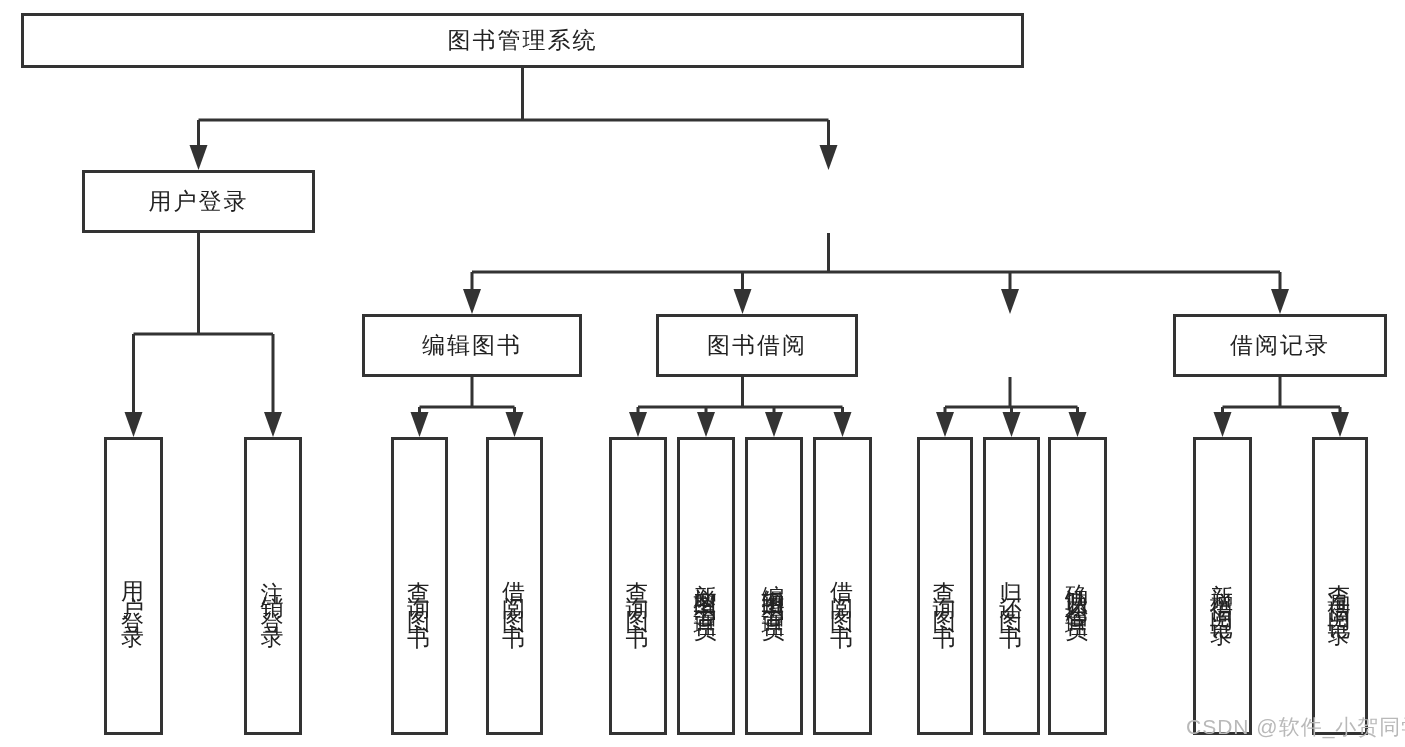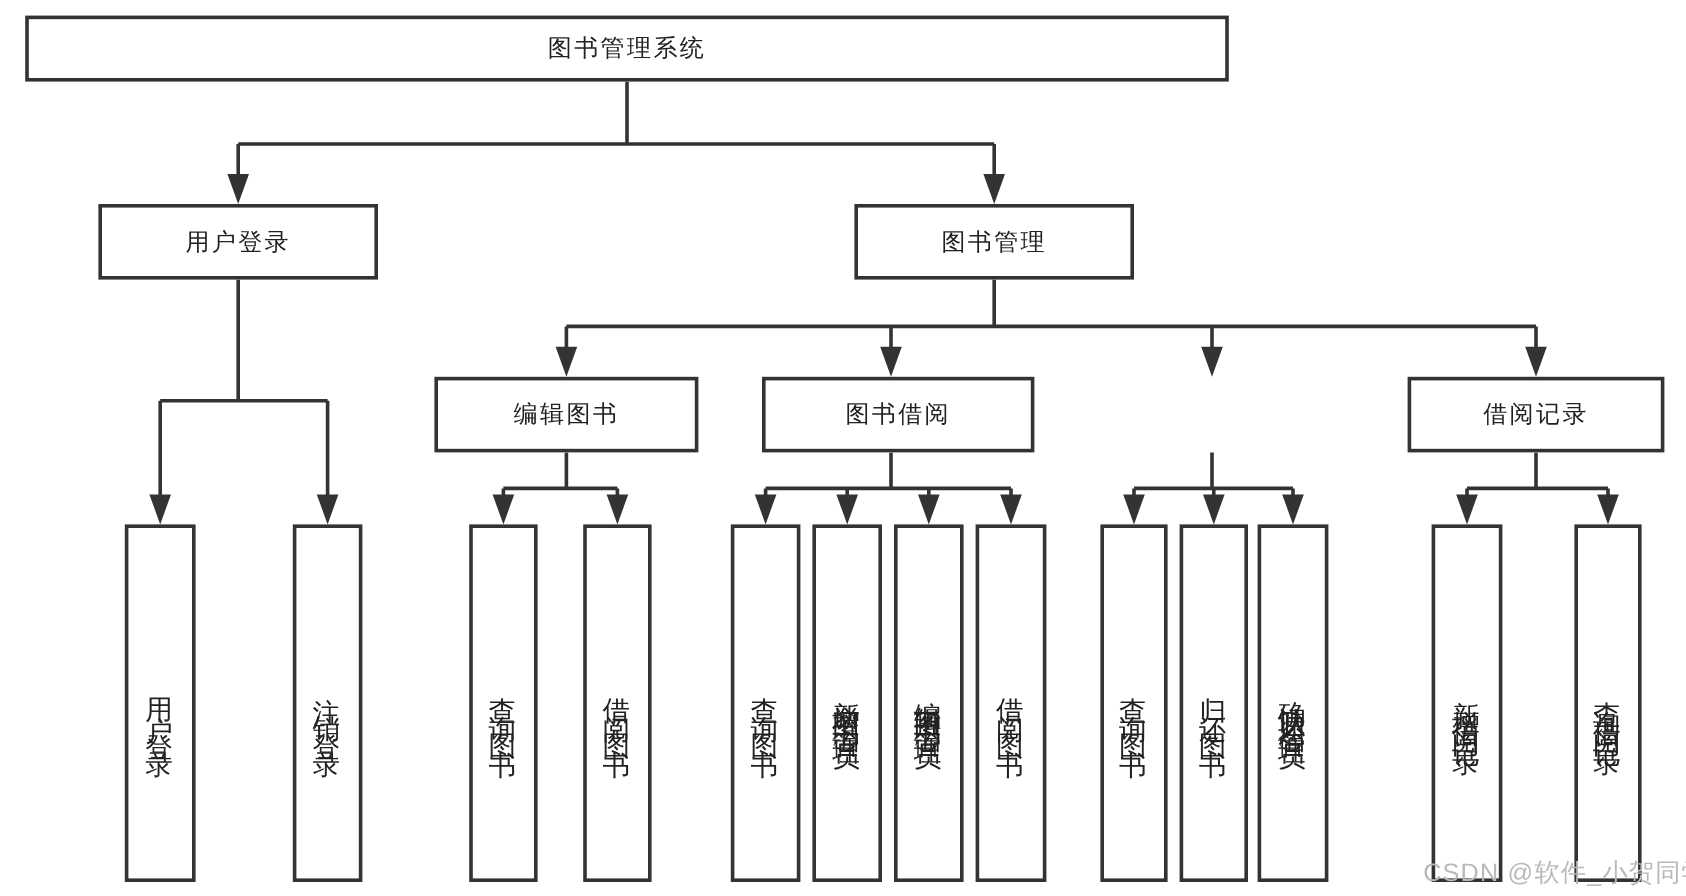--- a/index.html
+++ b/index.html
@@ -15,21 +15,21 @@
     position:absolute;
     box-sizing:border-box;
     border:3px solid #333333;
     background:#ffffff;
     display:flex;
     align-items:center;
     justify-content:center;
     color:#222222;
   }
   .h-node span{
-    font-size:20px;
+    font-size:23px;
     letter-spacing:2px;
     white-space:nowrap;
   }
   .v-node span{
     writing-mode:vertical-rl;
     text-orientation:mixed;
     font-size:23px;
     white-space:nowrap;
   }
   .ls-wide span{letter-spacing:15px;transform:translateY(7px);}
@@ -89,28 +89,25 @@
     </g>
   </svg>
 
   <div class="node h-node" style="left:21px;top:13px;width:1003px;height:55px">
     <span>图书管理系统</span>
   </div>
 
   <div class="node h-node" style="left:82px;top:170px;width:233px;height:63px">
     <span>用户登录</span>
   </div>
-  <div class="node h-node" style="left:712px;top:170px;width:233px;height:63px">
-    <span>图书管理</span>
-  </div>
 
   <div class="node h-node" style="left:362px;top:314px;width:220px;height:63px">
     <span>编辑图书</span>
   </div>
-  <div class="node h-node" style="left:635px;top:314px;width:227px;height:63px">
+  <div class="node h-node" style="left:656px;top:314px;width:202px;height:63px">
     <span>图书借阅</span>
   </div>
   <div class="node h-node" style="left:1173px;top:314px;width:214px;height:63px">
     <span>借阅记录</span>
   </div>
 
   <div class="node v-node ls-wide" style="left:104px;top:437px;width:59px;height:298px">
     <span>用户登录</span>
   </div>
   <div class="node v-node ls-wide" style="left:244px;top:437px;width:58px;height:298px">

